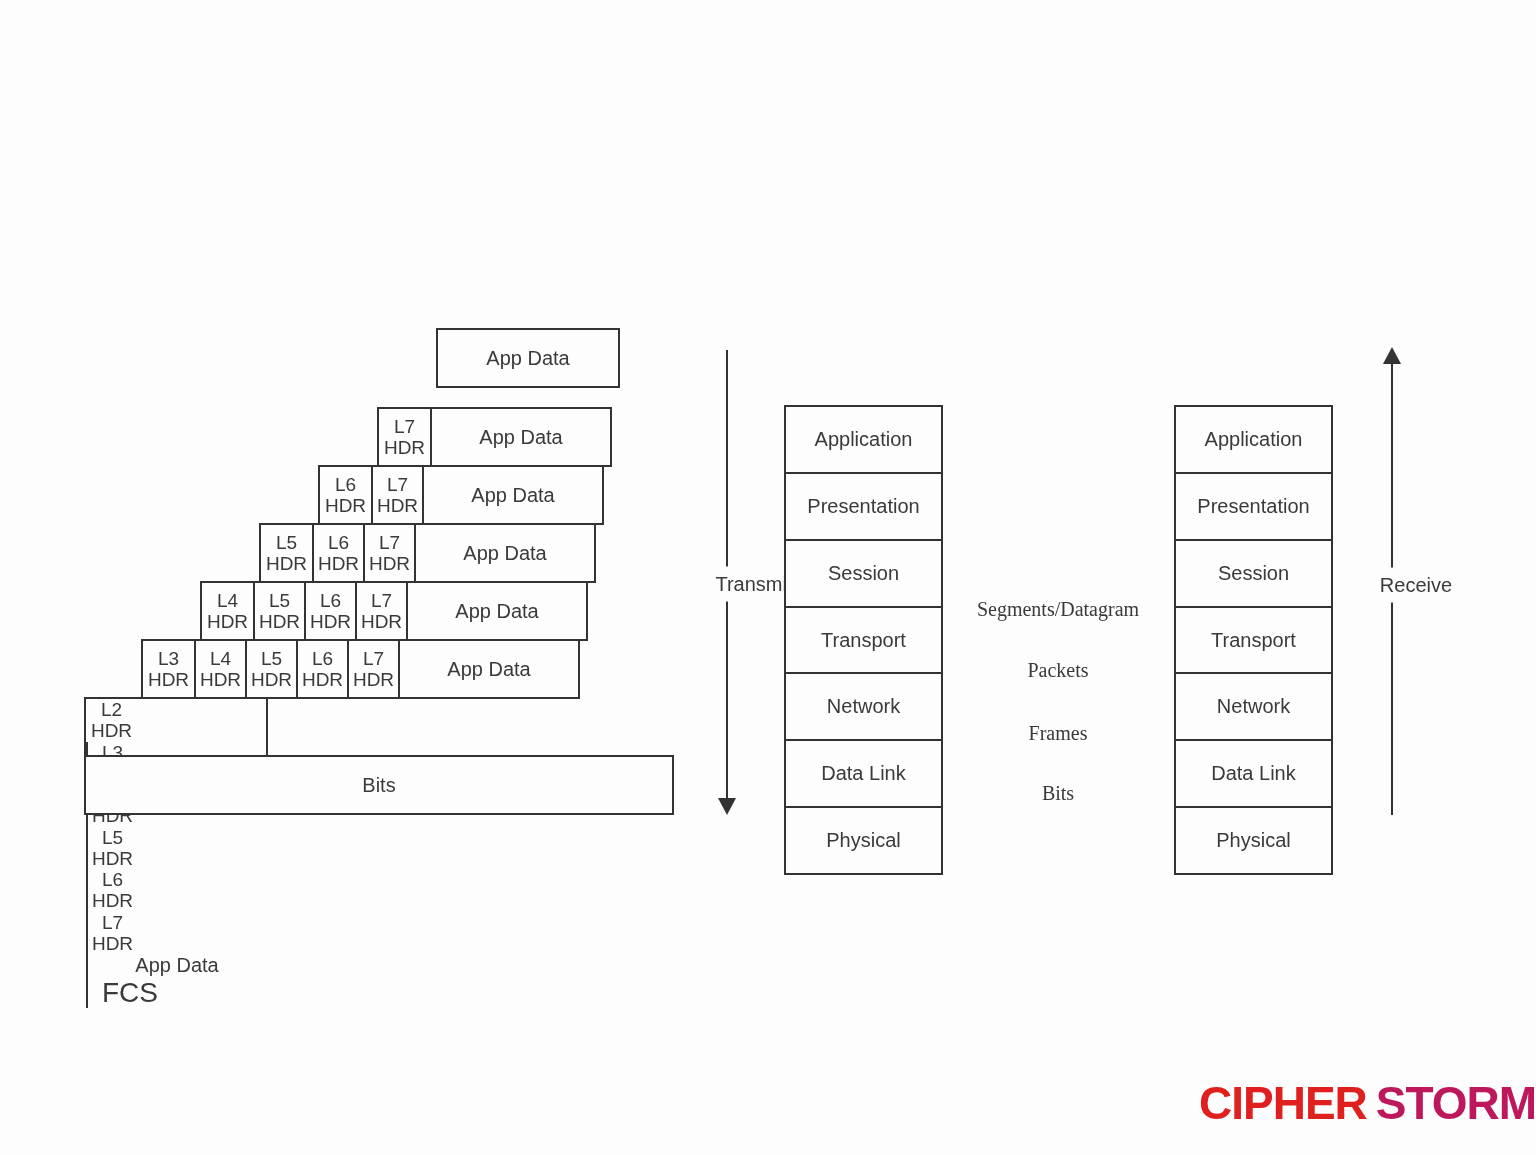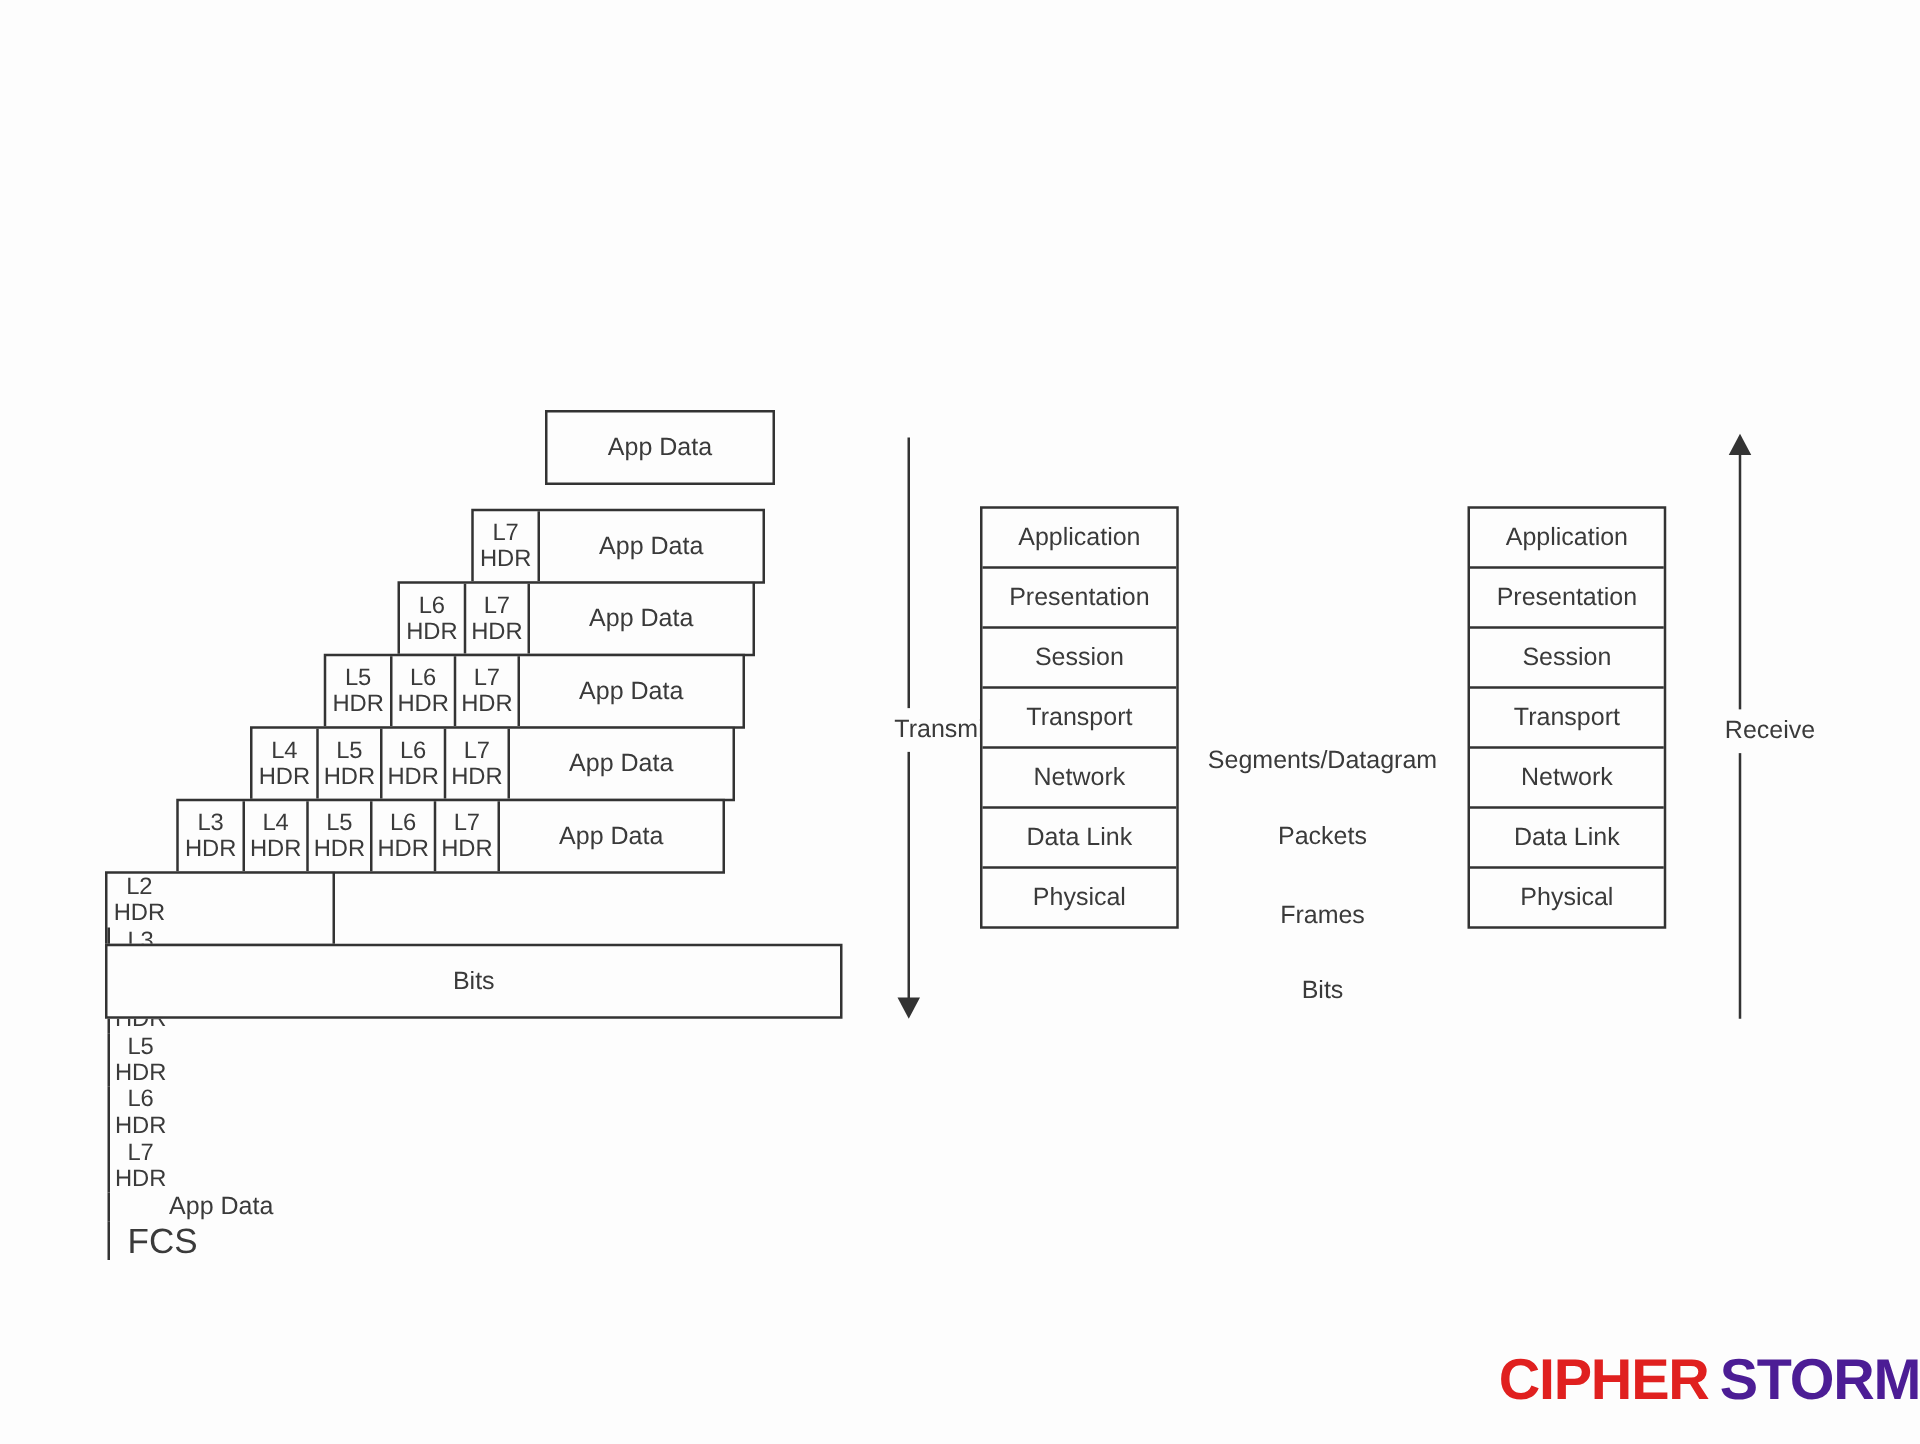--- a/index.html
+++ b/index.html
@@ -31,21 +31,21 @@
   .cell.fcs{width:86px;font-size:28px;}
 
   .bits{
     position:absolute;left:84px;top:755px;width:590px;height:60px;
     border:2px solid var(--line);box-sizing:border-box;background:var(--bg);
     display:flex;align-items:center;justify-content:center;font-size:20px;
   }
 
   
   .stack{
-    position:absolute;top:405px;width:159px;height:338px;
+    position:absolute;top:405px;width:159px;height:470px;
     border:2px solid var(--line);box-sizing:border-box;background:var(--bg);
     display:flex;flex-direction:column;
   }
   .layer{
     flex:1;display:flex;align-items:center;justify-content:center;font-size:20px;
   }
   .layer + .layer{border-top:2px solid var(--line);}
 
   
   .vline{position:absolute;width:2px;background:var(--line);}
@@ -59,21 +59,21 @@
     border-bottom:17px solid var(--line);
   }
   .flow-label{
     position:absolute;transform:translate(-50%,-50%);
     background:var(--bg);padding:6px 3px;font-size:20px;white-space:nowrap;margin-left:24px;
   }
 
   
   .pdu{
     position:absolute;transform:translate(-50%,-50%);
-    font-size:20px;white-space:nowrap;
+    font-size:20px;white-space:nowrap;font-family:Liberation Serif, serif;
   }
 
   
   .logo{
     position:absolute;left:1199px;top:1080px;display:flex;gap:9px;
     font-size:46px;font-weight:700;letter-spacing:-1px;line-height:1;
   }
 </style>
 </head>
 <body>
@@ -269,16 +269,16 @@
         <span>Physical</span>
       </div>
   </div>
 
   <div class="vline" style="left:1391px;top:363px;height:452px;"></div>
   <div class="arrowhead up" style="left:1383px;top:347px;"></div>
   <div class="flow-label" style="left:1392px;top:585px;">Receive</div>
 
   <div class="logo">
     <span id="logo1" style="color: rgb(224, 32, 31);">CIPHER</span>
-    <span id="logo2" style="color: #4c1d95;">STORM</span>
+    <span id="logo2" style="color: #be185d;">STORM</span>
   </div>
 
 </div>
 
 </body></html>

